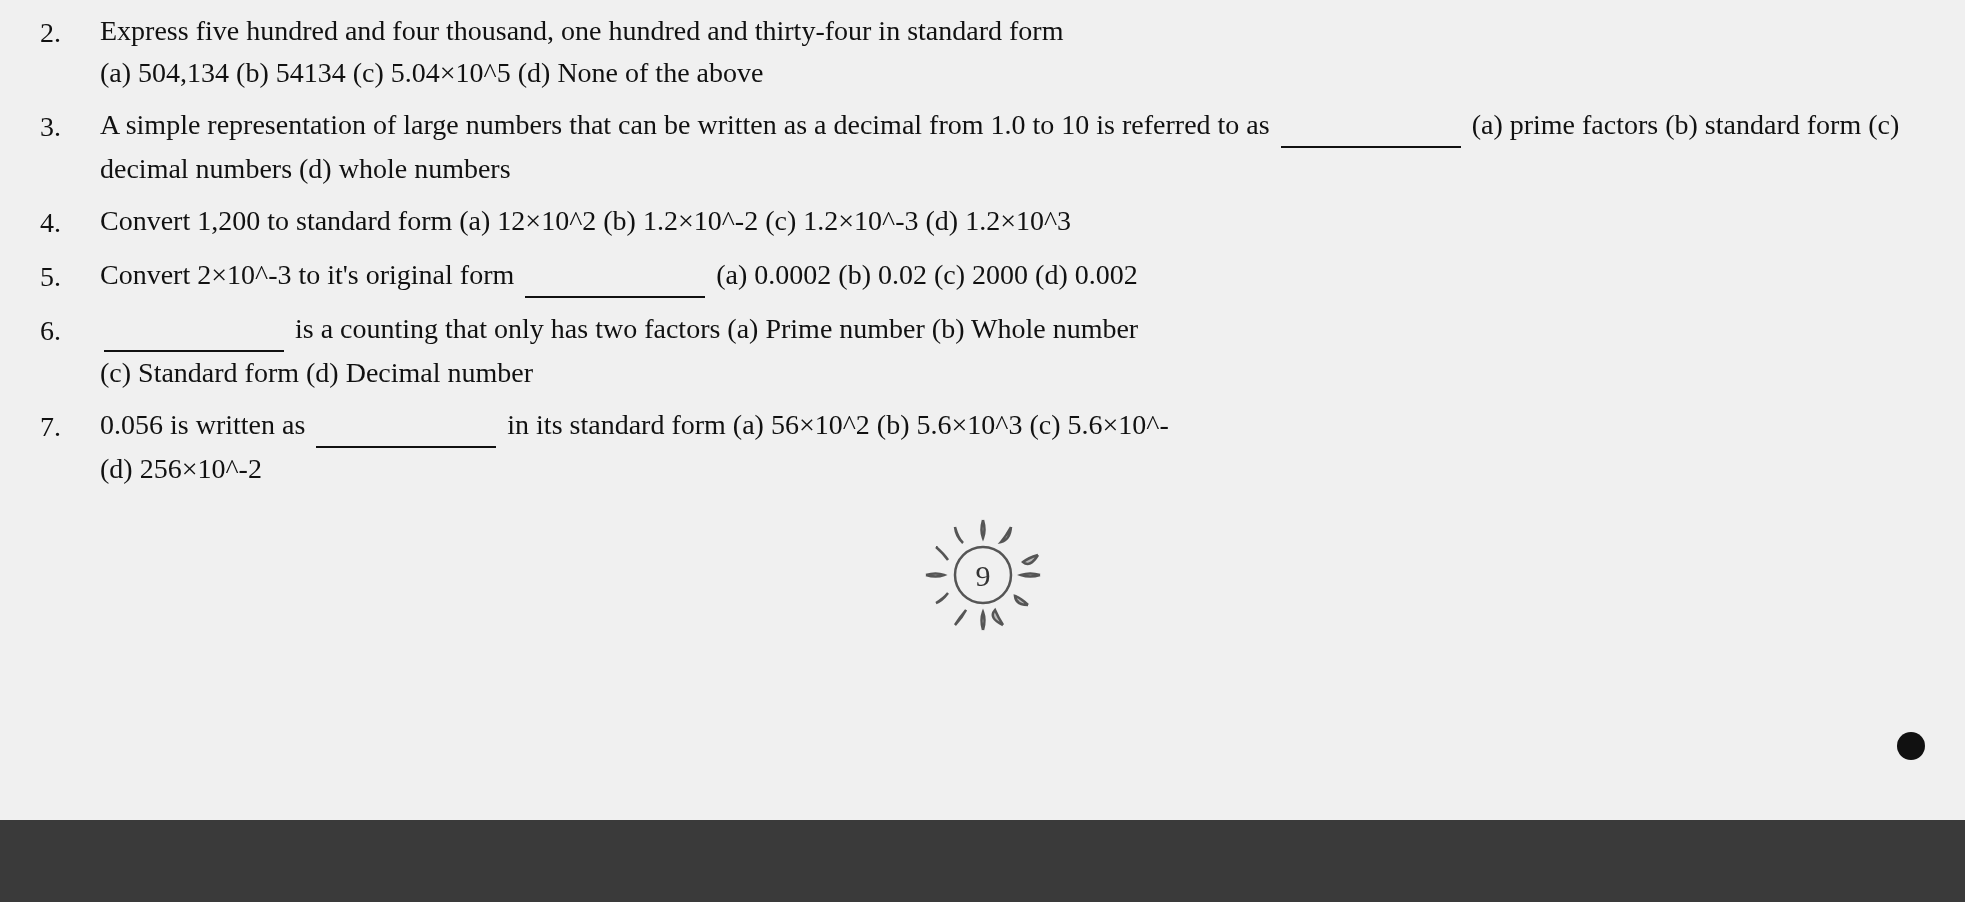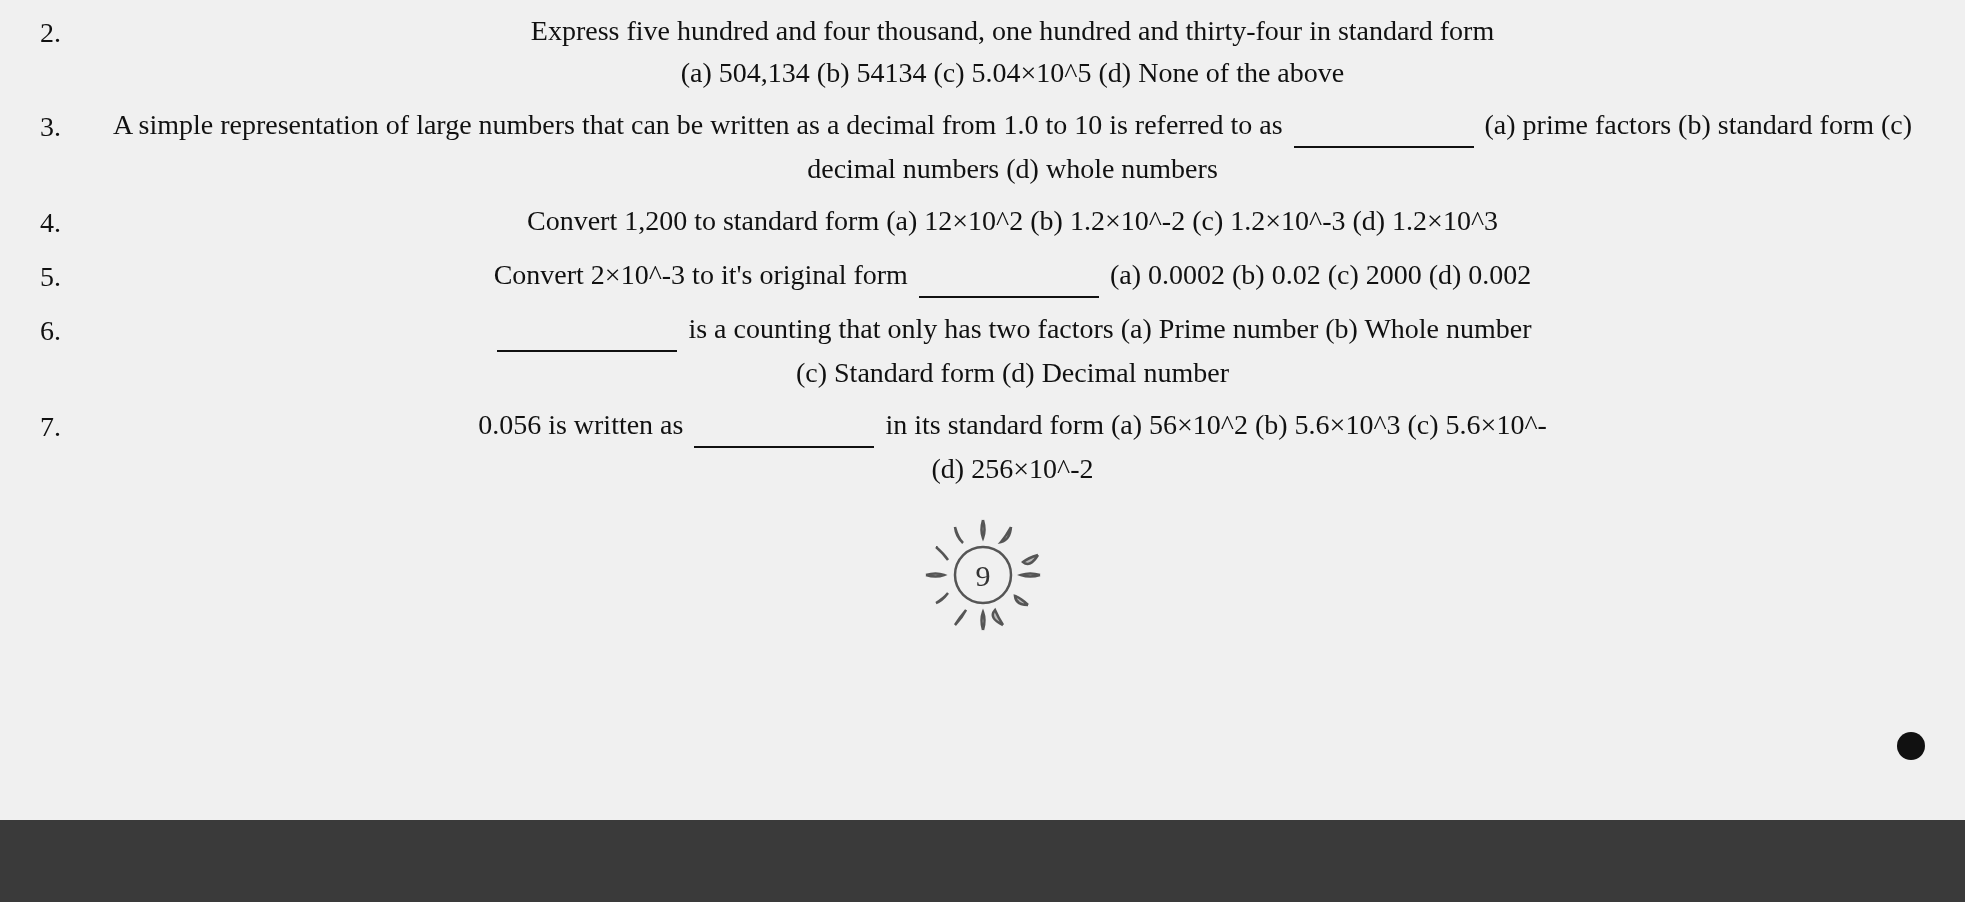--- a/index.html
+++ b/index.html
@@ -34,21 +34,20 @@
     }
 
     .question-number {
       min-width: 60px;
       font-weight: normal;
       padding-top: 2px;
     }
 
     .question-text {
       flex: 1;
-      text-align: center;
     }
 
     .underline-blank {
       display: inline-block;
       border-bottom: 2px solid #111;
       min-width: 180px;
       margin: 0 4px;
     }
 
     .sun-container {

